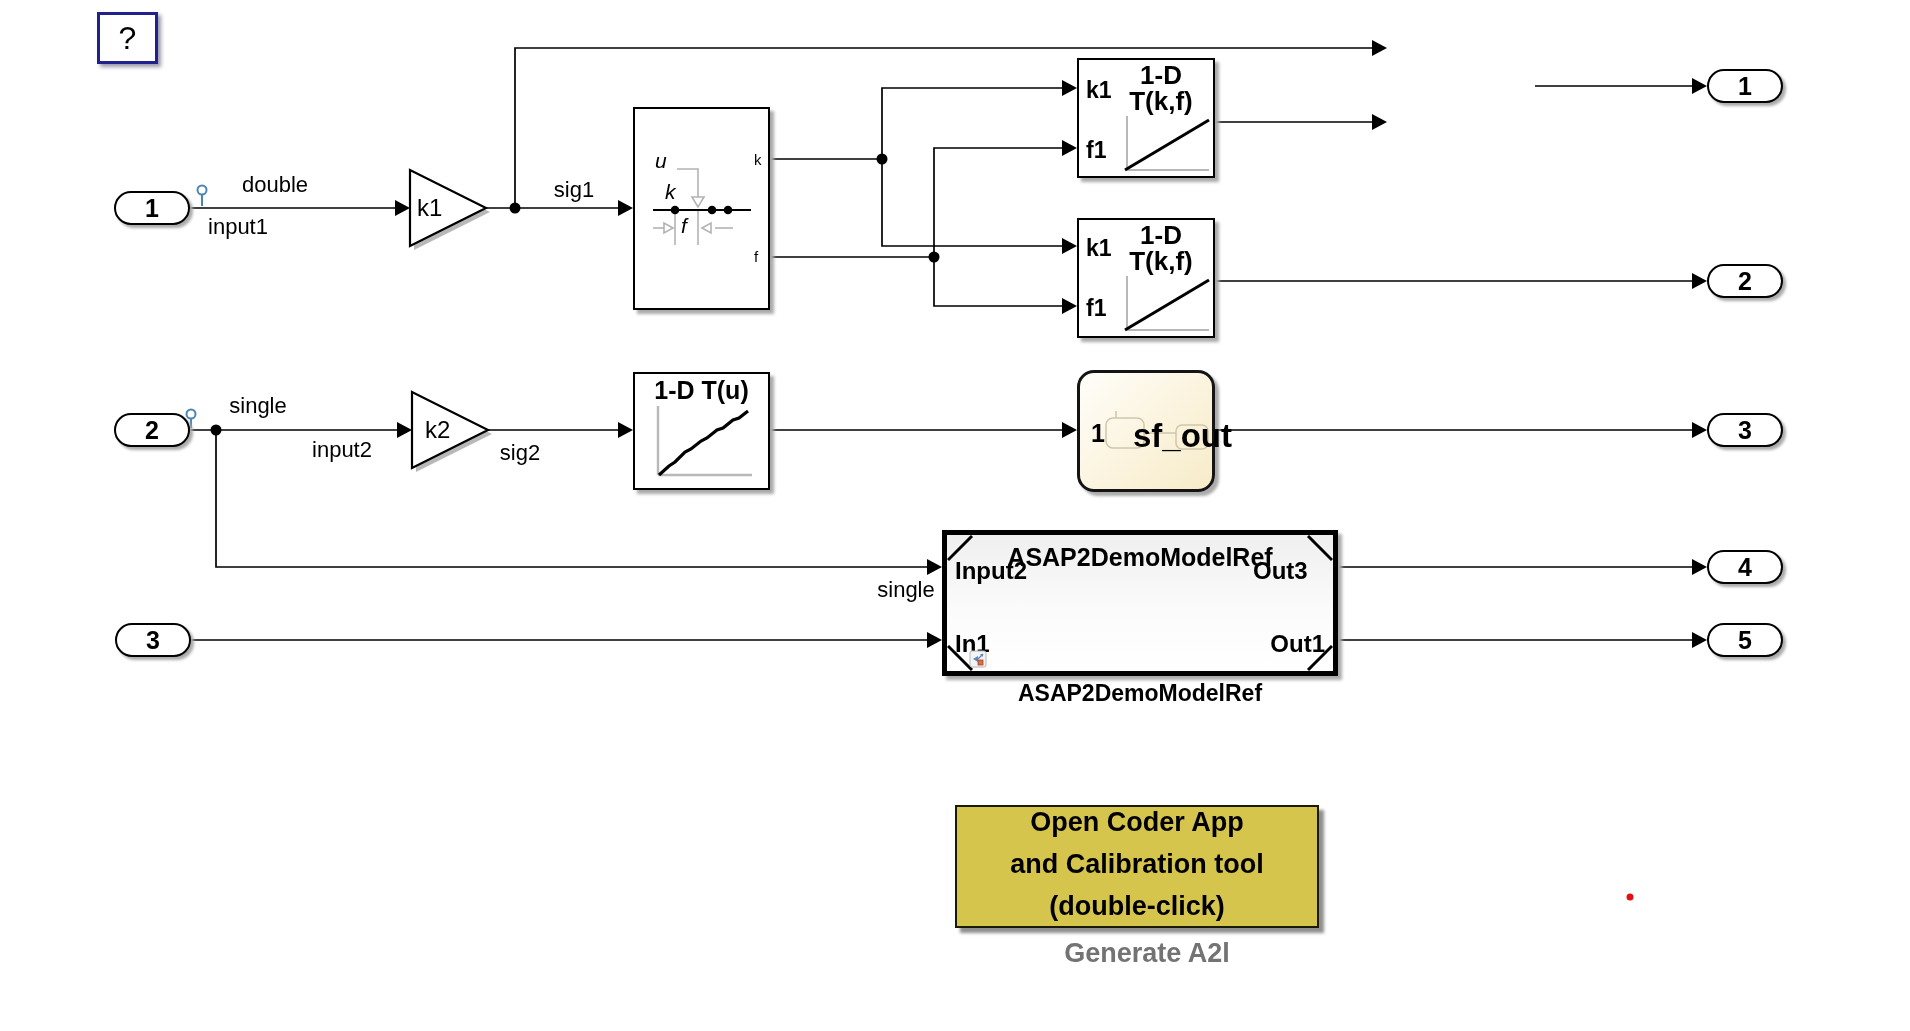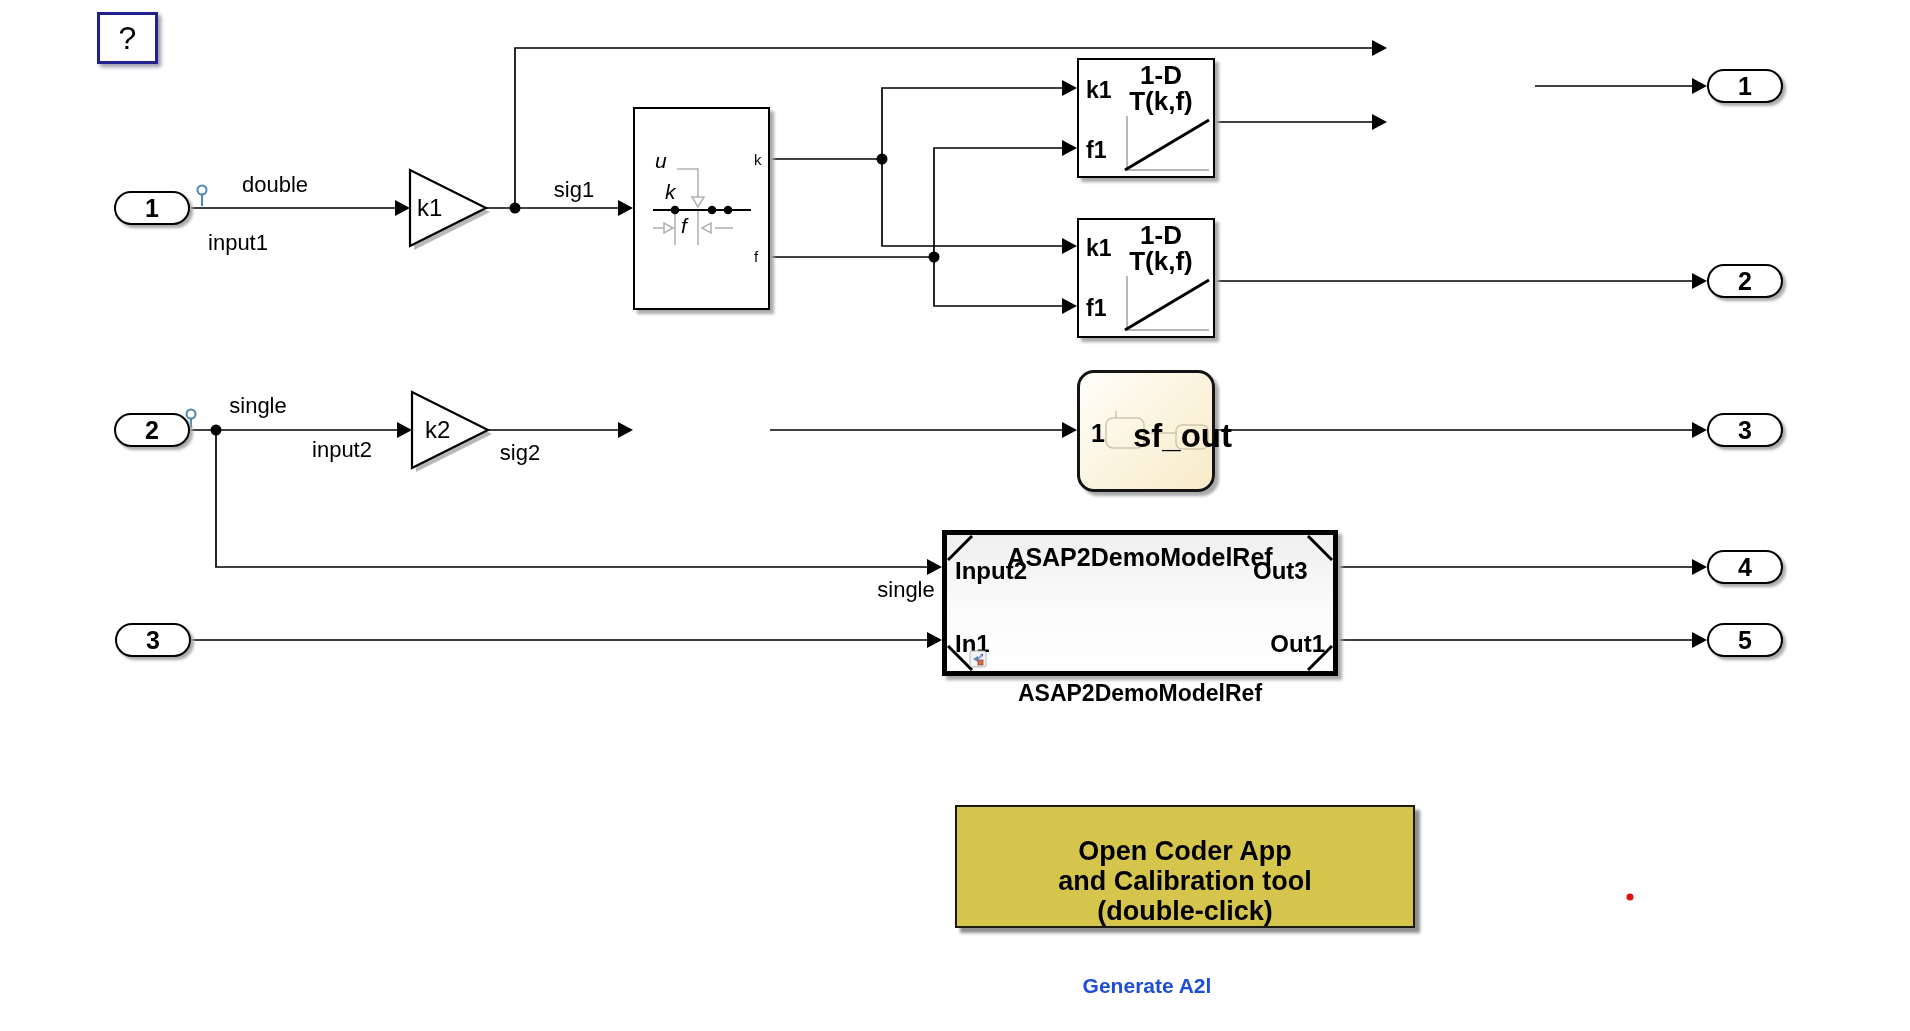--- a/index.html
+++ b/index.html
@@ -17,26 +17,26 @@
   .ital{position:absolute;font-style:italic;font-size:21px;}
   .help{position:absolute;left:97px;top:12px;width:61px;height:52px;background:#fff;
         border:3px solid #20208F;box-sizing:border-box;box-shadow:3px 3px 4px #99a;
         display:flex;align-items:center;justify-content:center;font-size:32px;}
   .chart{position:absolute;left:1077px;top:370px;width:138px;height:122px;box-sizing:border-box;
          border:3px solid #141414;border-radius:17px;box-shadow:4px 4px 3px #ababab;
          background:linear-gradient(135deg,#fffefa 0%,#fbf3dd 55%,#f7ebc9 100%);}
   .mref{position:absolute;left:942px;top:530px;width:396px;height:146px;box-sizing:border-box;
         border:5px solid #000;box-shadow:4px 4px 3px #ababab;
         background:linear-gradient(#efefef 0%,#fbfbfb 55%,#ffffff 100%);}
-  .btn{position:absolute;left:955px;top:805px;width:460px;height:123px;box-sizing:border-box;
+  .btn{position:absolute;left:955px;top:805px;width:364px;height:123px;box-sizing:border-box;
        background:#D6C54C;border:2px solid #1a1a00;box-shadow:5px 5px 3px #8f8f8f;
-       display:flex;flex-direction:column;align-items:center;justify-content:flex-end;}
+       display:flex;flex-direction:column;align-items:center;justify-content:flex-start;gap:12px;}
   .btn div{font-weight:bold;font-size:27px;line-height:30px;}
   .link{position:absolute;left:1147px;top:938px;transform:translateX(-50%);
-        font-weight:bold;font-size:21px;color:#1d4ed8;cursor:pointer;white-space:nowrap;margin-top:36px;}
+        font-weight:bold;font-size:27px;color:#737373;cursor:pointer;white-space:nowrap;}
   .copy{position:absolute;left:1124px;top:997px;transform:translateX(-50%);
         font-size:25px;white-space:nowrap;}
   svg{display:block;}
 </style>
 </head>
 <body>
 
 <div id="canvas">
 
   <svg class="abs" style="left:0;top:0" width="1910" height="1031">
@@ -130,21 +130,21 @@
     <span>3</span>
     </div>
   <div class="oval" style="left:1707px;top:550px">
     <span>4</span>
     </div>
   <div class="oval" style="left:1707px;top:623px">
     <span>5</span>
     </div>
 
   <div class="lbl" style="left:275px;top:172px">double</div>
-  <div class="lbl" style="left:238px;top:230px">input1</div>
+  <div class="lbl" style="left:238px;top:214px">input1</div>
   <div class="lbl" style="left:574px;top:177px">sig1</div>
   <div class="lbl" style="left:258px;top:393px">single</div>
   <div class="lbl" style="left:342px;top:437px">input2</div>
   <div class="lbl" style="left:520px;top:440px">sig2</div>
   <div class="lbl" style="left:906px;top:577px">single</div>
 
   <div class="abs" style="left:417px;top:194px;font-size:24px">k1</div>
   <div class="abs" style="left:425px;top:416px;font-size:24px">k2</div>
 
   <div class="blk" style="left:633px;top:107px;width:137px;height:203px">
@@ -191,20 +191,28 @@
     <div class="plbl" style="left:7px;top:15px">k1</div>
     <div class="plbl" style="left:7px;top:75px">f1</div>
     <svg class="abs" style="left:42px;top:52px" width="92" height="64">
       <line x1="6" y1="4" x2="6" y2="58" stroke="#b8b8b8" stroke-width="2"></line>
       <line x1="6" y1="58" x2="88" y2="58" stroke="#b8b8b8" stroke-width="2"></line>
       <line x1="4" y1="58" x2="88" y2="8" stroke="#000" stroke-width="3"></line>
     </svg>
   </div>
 
 
+  <div class="blk" style="left:633px;top:372px;width:137px;height:118px">
+    <div class="ttl" style="left:0;top:2px;width:133px;font-size:25px">1-D T(u)</div>
+    <svg class="abs" style="left:16px;top:28px" width="108" height="82">
+      <line x1="7" y1="4" x2="7" y2="73" stroke="#b8b8b8" stroke-width="2.4"></line>
+      <line x1="7" y1="73" x2="101" y2="73" stroke="#b8b8b8" stroke-width="2.4"></line>
+      <path d="M8,73 L18,64 L24,60 L34,50 L40,47 L50,39 L56,36 L66,28 L72,26 L82,18 L88,16 L97,9" stroke="#000" stroke-width="3.2" fill="none"></path>
+    </svg>
+  </div>
 
   <div class="chart">
     <svg class="abs" style="left:22px;top:38px" width="112" height="48">
       <g stroke="#cfc6ad" stroke-width="1.5" fill="none">
         <line x1="14" y1="0" x2="14" y2="7"></line>
         <rect x="4" y="7" width="38" height="30" rx="7"></rect>
         <line x1="42" y1="22" x2="74" y2="22"></line>
         <rect x="74" y="14" width="32" height="24" rx="6"></rect>
       </g>
     </svg>

